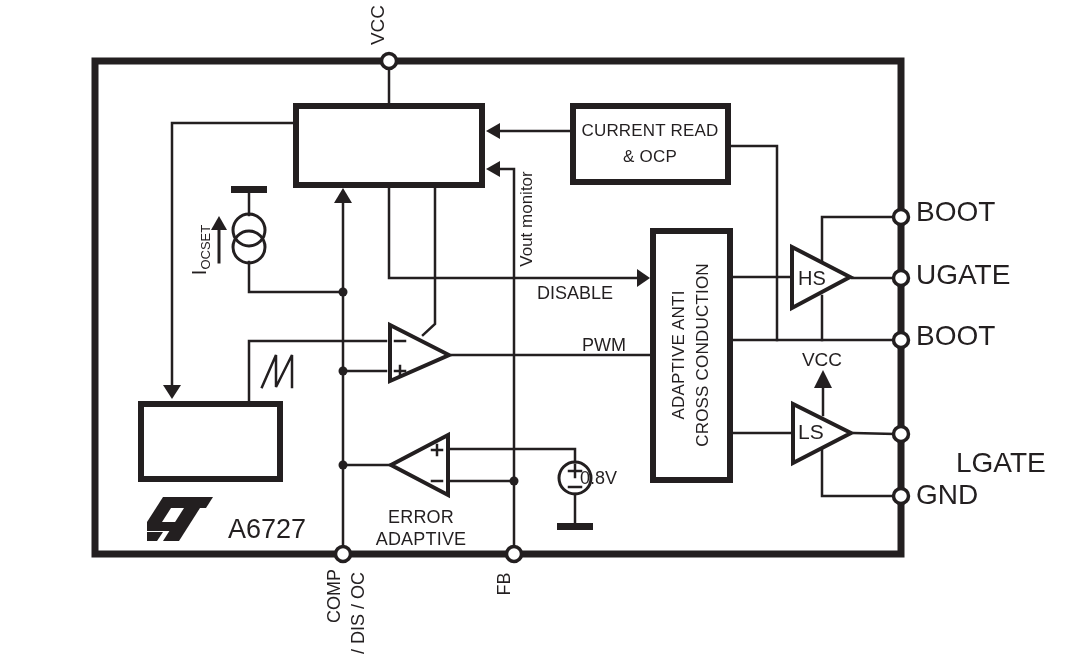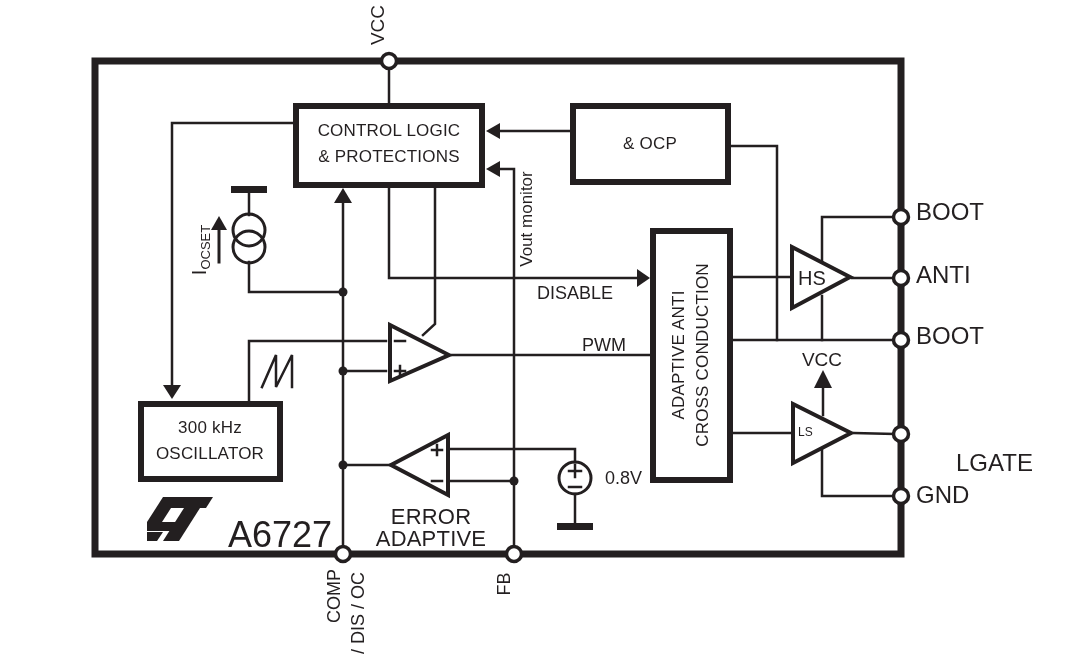--- a/index.html
+++ b/index.html
@@ -6,21 +6,21 @@
   .canvas{
     position:relative;width:1080px;height:663px;background:#ffffff;
     font-family:"Liberation Sans","DejaVu Sans",sans-serif;color:#231f20;overflow:hidden;
   }
   .canvas svg{position:absolute;left:0;top:0;}
   .lbl{position:absolute;white-space:nowrap;color:#231f20;}
   .ctr{transform:translate(-50%,-50%);}
   .vctr{transform:translate(-50%,-50%) rotate(-90deg);}
   .vmid{transform:translateY(-50%);}
   .boxlbl{text-align:center;font-size:17px;line-height:26px;letter-spacing:.2px;}
-  .pinlbl{font-size:24px;}
+  .pinlbl{font-size:28px;}
   .siglbl{font-size:18px;}
   .sub{font-size:13px;vertical-align:-4px;}
 </style>
 </head>
 <body>
 
 <div class="canvas">
 
   <svg width="1080" height="663" viewBox="0 0 1080 663">
     <g stroke="#231f20" fill="none" stroke-linecap="square">
@@ -114,54 +114,47 @@
         <circle cx="901" cy="278" r="7.5"></circle>
         <circle cx="901" cy="340" r="7.5"></circle>
         <circle cx="901" cy="434" r="7.5"></circle>
         <circle cx="901" cy="496" r="7.5"></circle>
         <circle cx="343" cy="554" r="7.5"></circle>
         <circle cx="514" cy="554" r="7.5"></circle>
       </g>
     </g>
   </svg>
 
-  <div class="lbl ctr boxlbl" style="left:389px;top:144px;">
-    <div>CONTROL LOGIC</div>
-    <div>&amp; PROTECTIONS</div>
-  </div>
   <div class="lbl ctr boxlbl" style="left:650px;top:144px;">
+    <div>CURRENT READ</div>
     <div>&amp; OCP</div>
-  </div>
-  <div class="lbl ctr boxlbl" style="left:210px;top:441px;">
-    <div>300 kHz</div>
-    <div>OSCILLATOR</div>
   </div>
   <div class="lbl vctr boxlbl" style="left:691px;top:355px;font-size:17px;line-height:24px;">
     <div>ADAPTIVE ANTI</div>
     <div>CROSS CONDUCTION</div>
   </div>
-  <div class="lbl ctr boxlbl" style="left:431px;top:528px;font-size:22px;line-height:22px;">
+  <div class="lbl ctr boxlbl" style="left:421px;top:528px;font-size:18px;line-height:22px;">
     <div>ERROR</div>
     <div>ADAPTIVE</div>
   </div>
   <div class="lbl vmid" style="left:798px;top:278px;font-size:20px;">HS</div>
-  <div class="lbl vmid" style="left:798px;top:432px;font-size:12px;">LS</div>
+  <div class="lbl vmid" style="left:798px;top:432px;font-size:21px;">LS</div>
 
   <div class="lbl vctr" style="left:378px;top:25px;font-size:19px;">VCC</div>
   <div class="lbl vmid pinlbl" style="left:916px;top:212px;">BOOT</div>
-  <div class="lbl vmid pinlbl" style="left:916px;top:275px;">ANTI</div>
+  <div class="lbl vmid pinlbl" style="left:916px;top:275px;">UGATE</div>
   <div class="lbl vmid pinlbl" style="left:916px;top:336px;">BOOT</div>
   <div class="lbl vmid pinlbl" style="left:956px;top:431px;margin-top:32px;">LGATE</div>
   <div class="lbl vmid pinlbl" style="left:916px;top:495px;">GND</div>
   <div class="lbl vctr siglbl" style="left:334px;top:596px;">COMP</div>
   <div class="lbl vctr siglbl" style="left:358px;top:613px;">/ DIS / OC</div>
   <div class="lbl vctr siglbl" style="left:504px;top:584px;">FB</div>
 
   <div class="lbl ctr siglbl" style="left:575px;top:293px;text-align:right;">DISABLE</div>
   <div class="lbl ctr siglbl" style="left:604px;top:345px;">PWM</div>
   <div class="lbl vctr" style="left:527px;top:219px;font-size:17px;">Vout monitor</div>
   <div class="lbl ctr" style="left:822px;top:360px;font-size:19px;">VCC</div>
-  <div class="lbl vmid siglbl" style="left:605px;top:478px;">0.8V</div>
+  <div class="lbl vmid siglbl" style="left:580px;top:478px;">0.8V</div>
   <div class="lbl vctr" style="left:200px;top:250px;font-size:20px;"><span>I</span><span class="sub">OCSET</span></div>
 
-  <div class="lbl" style="left:228px;top:514px;font-size:36px;">A6727</div>
+  <div class="lbl" style="left:228px;top:514px;font-size:27px;">A6727</div>
 
 </div>
 
 </body></html>

